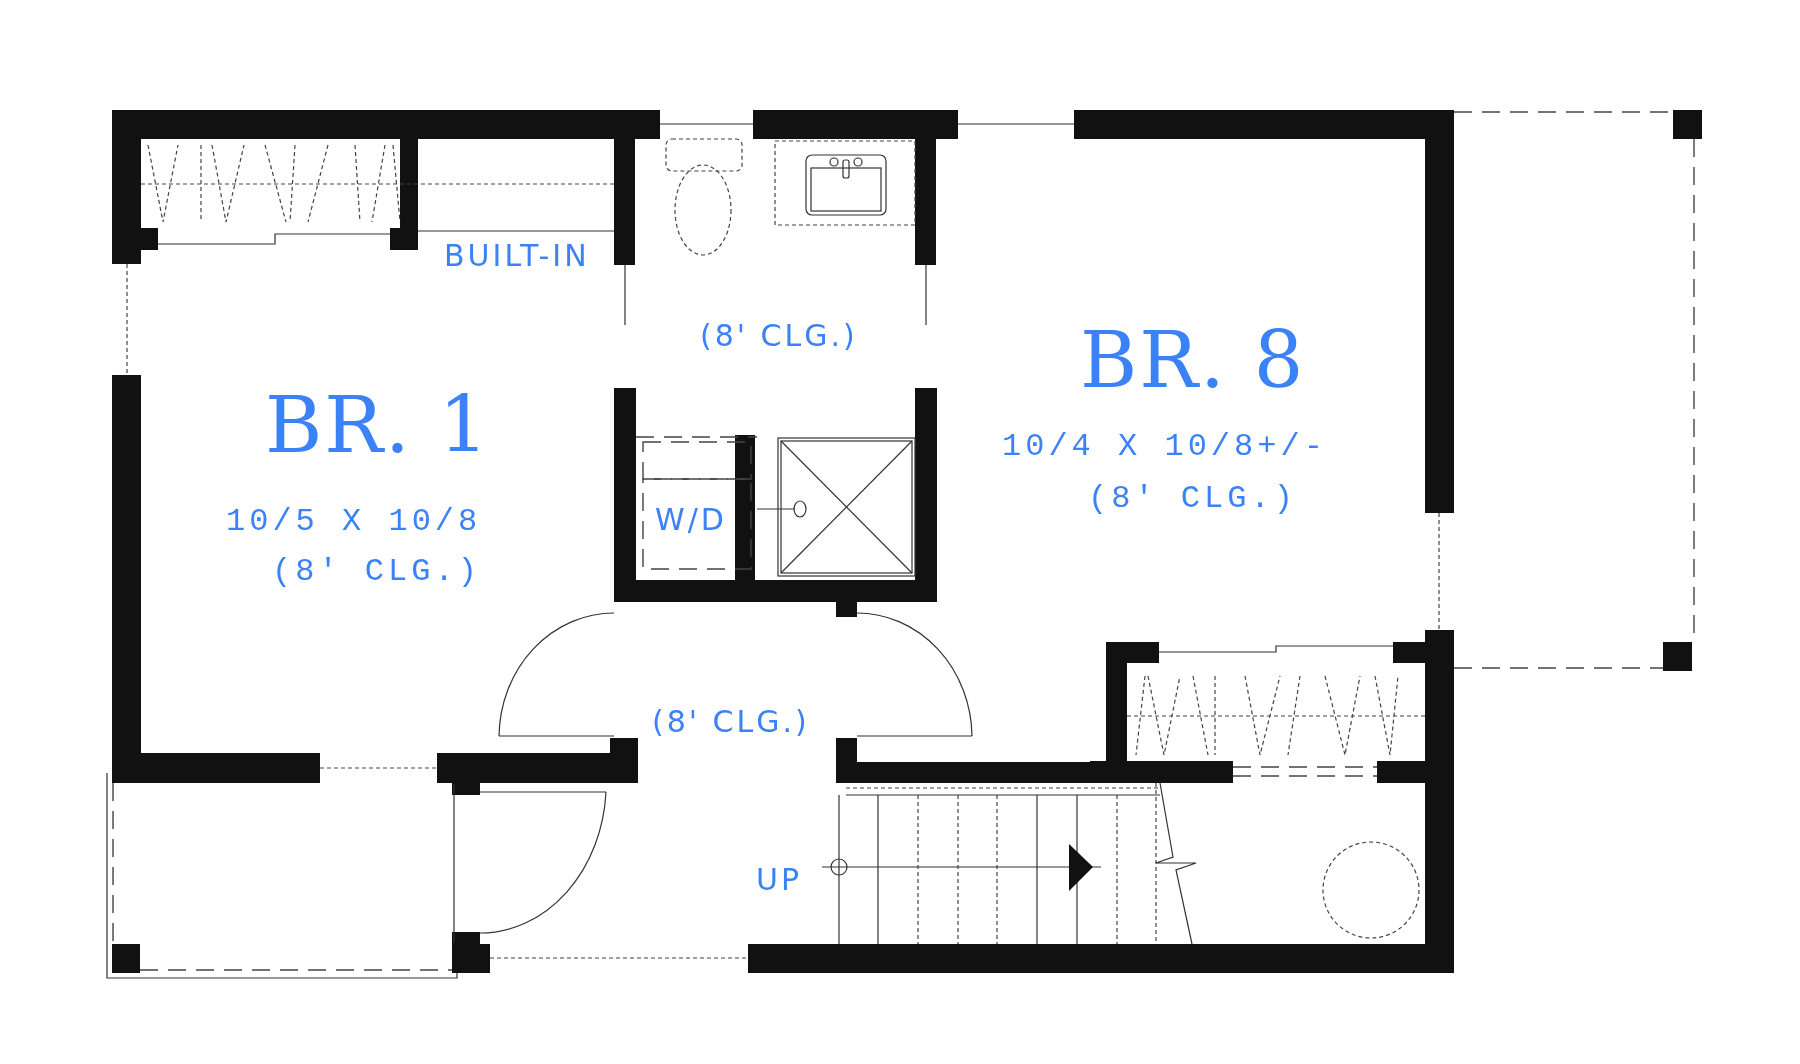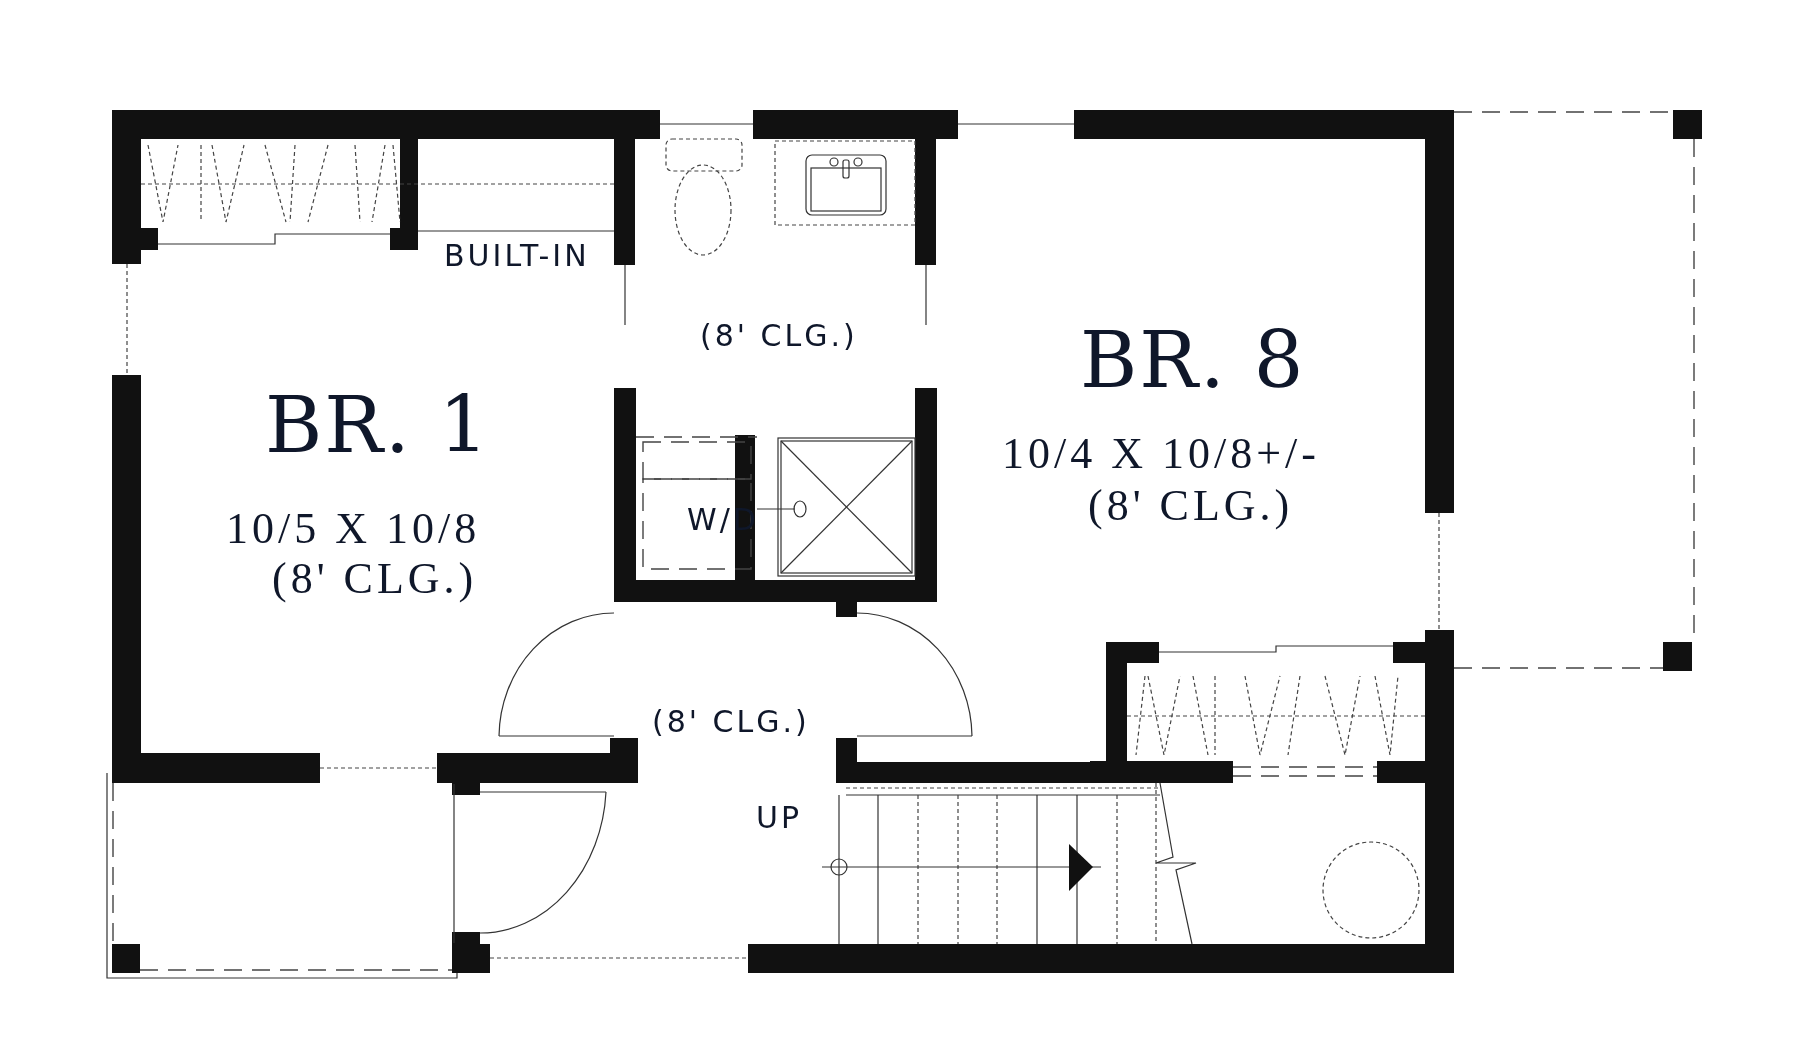--- a/index.html
+++ b/index.html
@@ -2,23 +2,23 @@
 <html><head>
 <meta charset="utf-8">
 <style>
   html, body { margin: 0; padding: 0; background: #ffffff; }
   body { width: 1800px; height: 1064px; overflow: hidden; position: relative; font-family: "DejaVu Sans", sans-serif; }
   svg.plan { position: absolute; left: 0; top: 0; }
   .wall { fill: #111111; }
   .thin { stroke: #333; stroke-width: 1.2; fill: none; }
   .dash { stroke: #444; stroke-width: 1.4; fill: none; stroke-dasharray: 18 10; }
   .fdash { stroke: #444; stroke-width: 1.2; fill: none; stroke-dasharray: 4 3; }
-  .lbl { position: absolute; color: #0f172a; white-space: nowrap; text-align: center; }
+  .lbl { position: absolute; color: #3b82f6; white-space: nowrap; text-align: center; }
   .room-name { font-family: "DejaVu Serif", serif; font-size: 78px; letter-spacing: 2px; }
-  .dim { font-family: Liberation Serif, serif; font-size: 44px; letter-spacing: 4px; }
+  .dim { font-family: Liberation Mono, monospace; font-size: 32px; letter-spacing: 4px; }
   .small { font-family: "DejaVu Sans", sans-serif; font-size: 30px; letter-spacing: 3px; }
 </style>
 </head>
 <body>
 
 <svg class="plan" width="1800" height="1064" viewBox="0 0 1800 1064">
 
   <g>
 
     <rect class="wall" x="112" y="110" width="548" height="29"></rect>
@@ -187,14 +187,14 @@
 <div class="lbl dim" style="left:226px; top:503px;">10/5 X 10/8</div>
 <div class="lbl dim" style="left:272px; top:553px;">(8' CLG.)</div>
 
 <div class="lbl room-name" style="left:1080px; top:315px;">BR. 8</div>
 <div class="lbl dim" style="left:1002px; top:428px;">10/4 X 10/8+/-</div>
 <div class="lbl dim" style="left:1088px; top:480px;">(8' CLG.)</div>
 
 <div class="lbl small" style="left:700px; top:318px;">(8' CLG.)</div>
 <div class="lbl small" style="left:652px; top:704px;">(8' CLG.)</div>
 <div class="lbl small" style="left:444px; top:238px;">BUILT-IN</div>
-<div class="lbl small" style="left:687px; top:502px;text-align:right;">W/D</div>
-<div class="lbl small" style="left:756px; top:800px;">UP</div>
+<div class="lbl small" style="left:655px; top:502px;text-align:right;">W/D</div>
+<div class="lbl small" style="left:756px; top:862px;">UP</div>
 
 </body></html>

